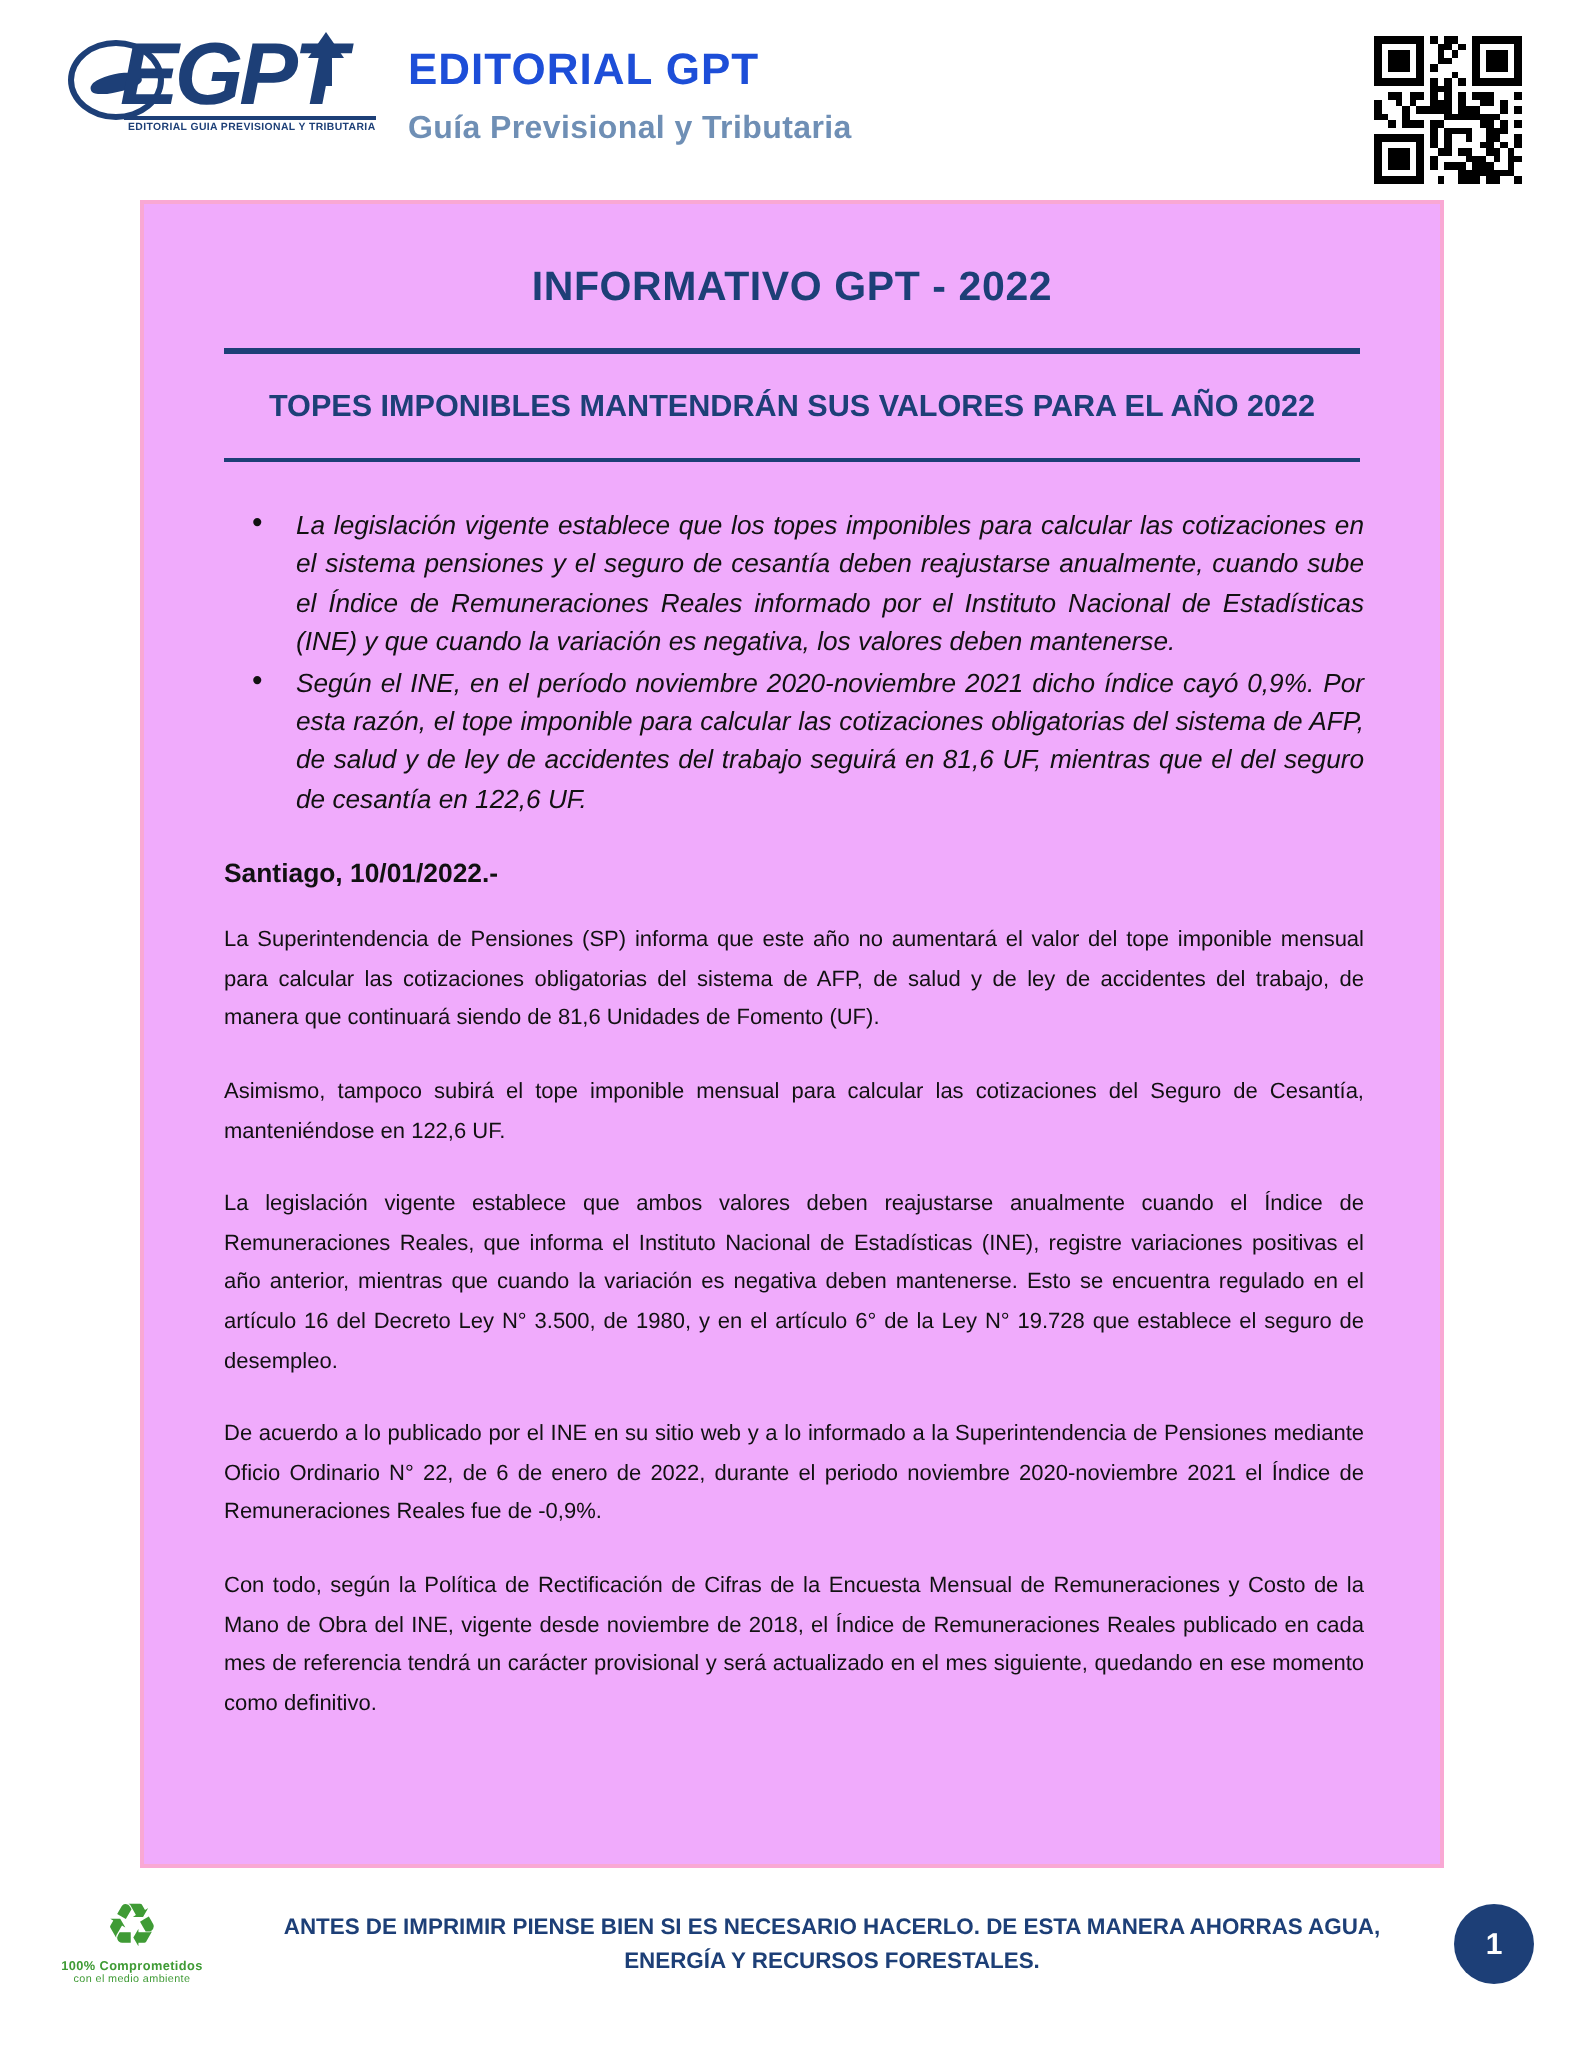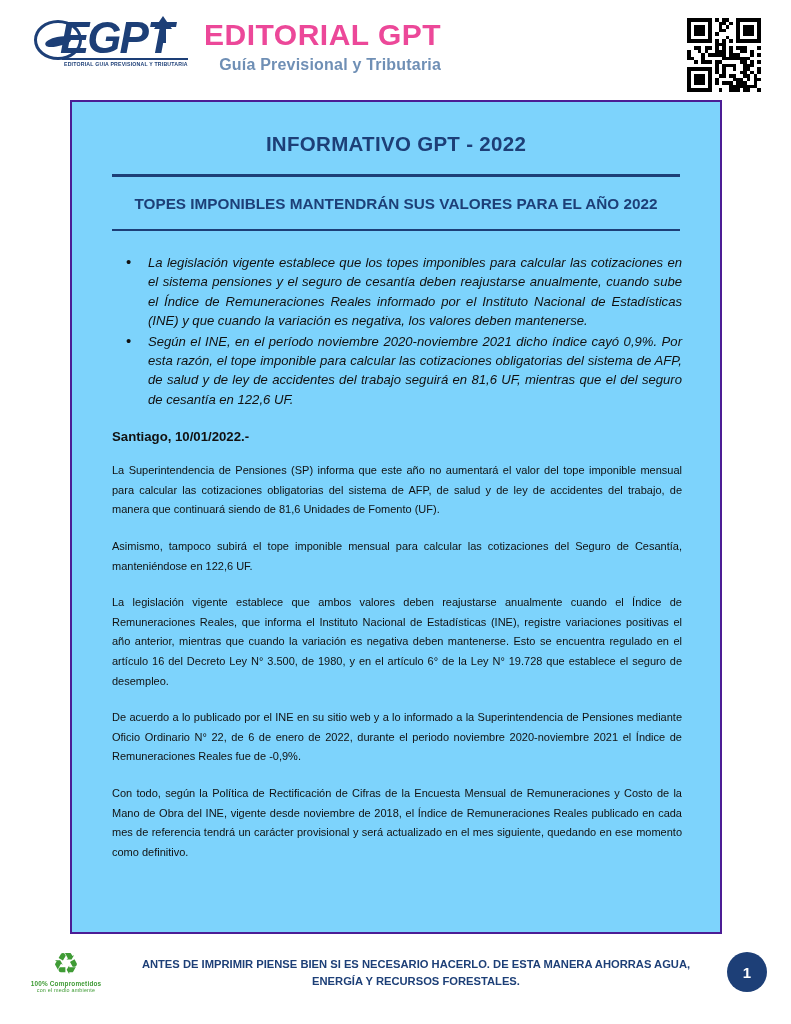--- a/index.html
+++ b/index.html
@@ -101,26 +101,25 @@
   .logo-underline {
     position: absolute;
     left: 28px;
     top: 44px;
     width: 126px;
     height: 2px;
     background: #1d3f77;
   }
   .brand-text { padding-top: 4px; }
   .brand-title {
-    font-size: 30px;
-    font-weight: bold;
-    color: #ec4899;
+    font-size: 22px;
+    font-weight: bold;
+    color: #1d4ed8;
     letter-spacing: 0.5px;
     line-height: 34px;
-    text-align: right;
   }
   .brand-tagline {
     font-size: 16px;
     font-weight: bold;
     color: #6f8fb5;
     text-align: right;
     margin-top: 4px;
     letter-spacing: 0.2px;
   }
 
@@ -137,22 +136,22 @@
   .qr i { display: block; }
   .qr i.on { background: #000000; }
 
   
   .doc-box {
     position: absolute;
     left: 70px;
     top: 100px;
     width: 652px;
     height: 834px;
-    border: 2px solid #4c1d95;
-    background: #7dd3fc;
+    border: 2px solid #f9a8d4;
+    background: #f0abfc;
     padding: 26px 34px 20px 34px;
   }
   .doc-title {
     text-align: center;
     color: #1d3f77;
     font-size: 20.5px;
     font-weight: bold;
     letter-spacing: 0.3px;
     margin: 4px 0 18px 0;
   }

